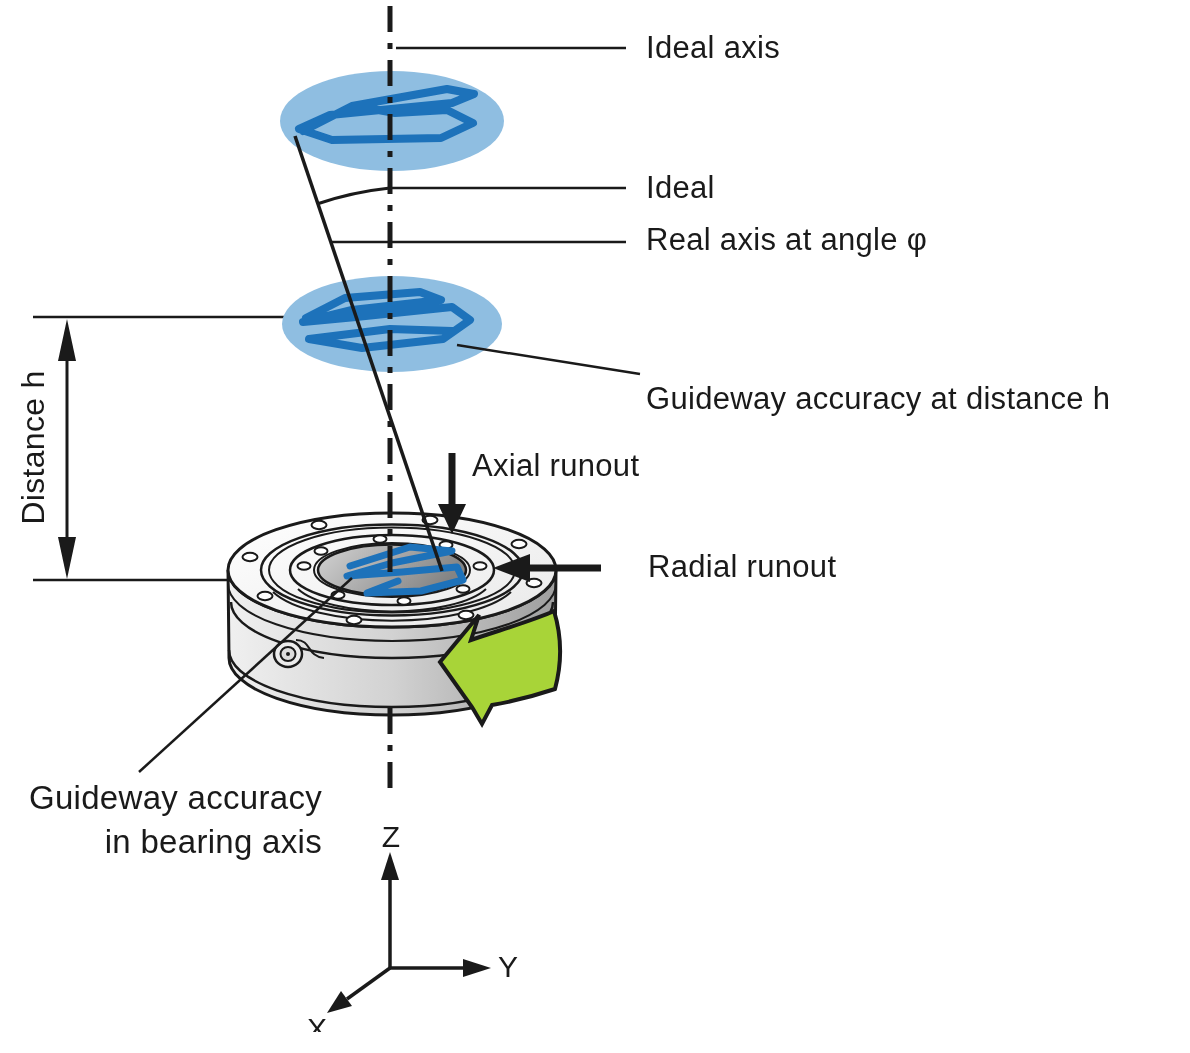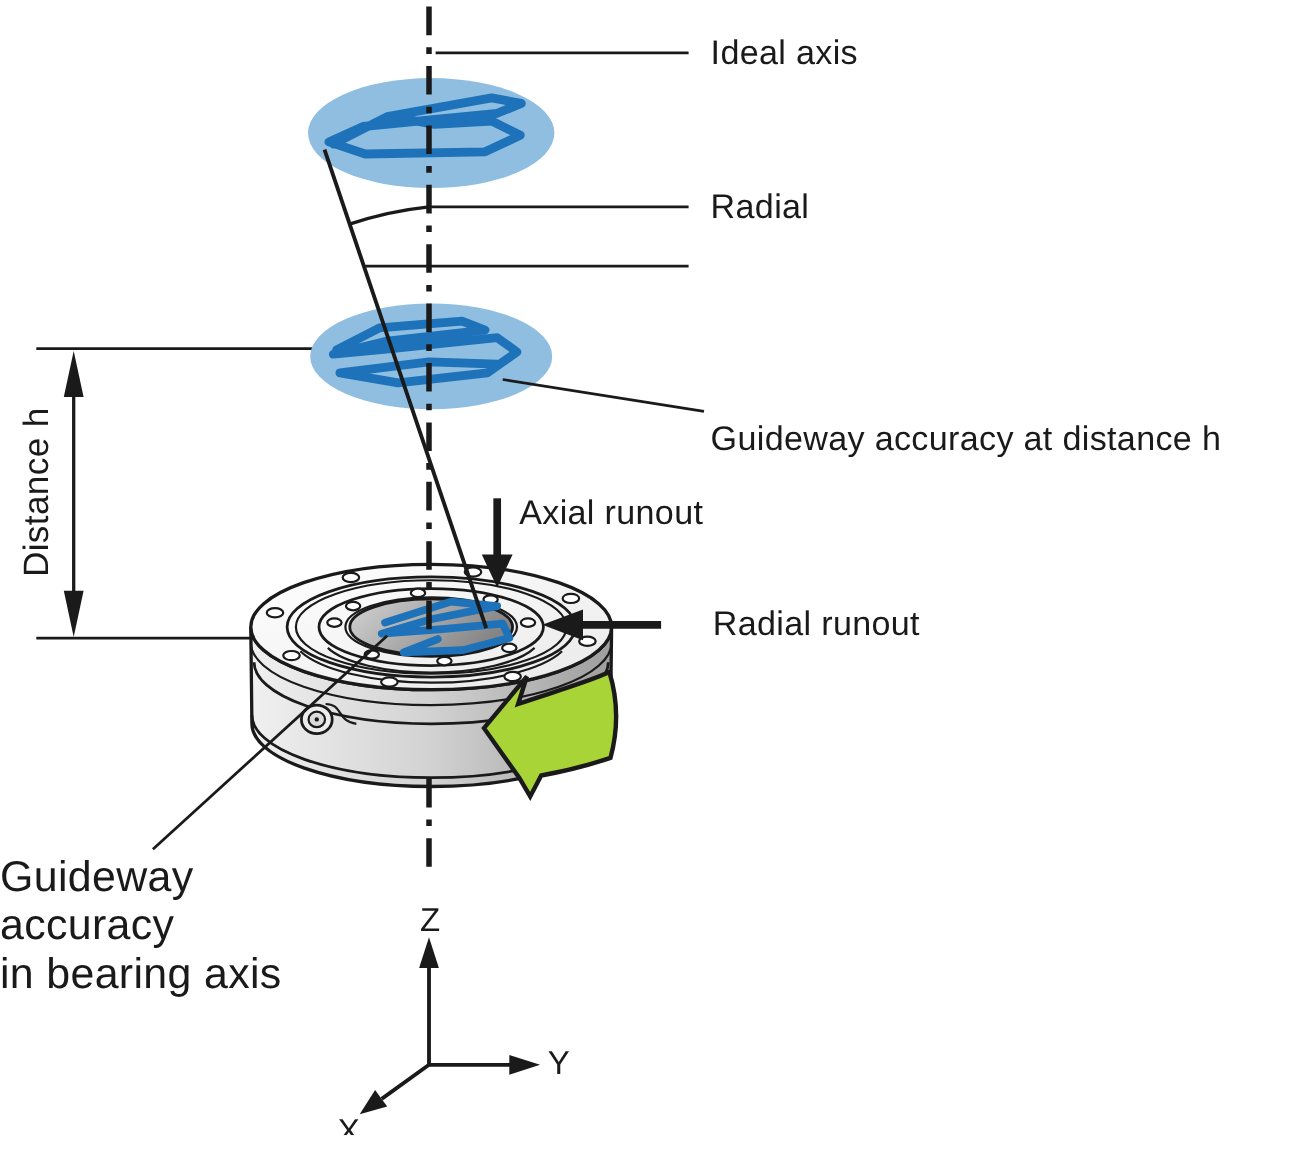--- a/index.html
+++ b/index.html
@@ -1,20 +1,20 @@
 <!DOCTYPE html>
 <html style="--line: #1a1a1a; --disc-fill: #8fbee1; --scribble: #1d72ba; --rotation-arrow: #a8d438; --body-light: #f0f0f0; --body-dark: #9e9e9e;"><head>
 <meta charset="utf-8">
 <style>
   html,body{margin:0;padding:0;background:#fff;}
   .stage{position:relative;width:1190px;height:1032px;background:#fff;overflow:hidden;
          font-family:"Liberation Sans", sans-serif;color:#1a1a1a;}
   svg{position:absolute;left:0;top:0;}
   .label{position:absolute;font-size:31px;letter-spacing:.3px;line-height:38px;white-space:nowrap;color:var(--line,#1a1a1a);}
-  .label2{position:absolute;font-size:39px;letter-spacing:.3px;line-height:44px;color:var(--line,#1a1a1a);}
+  .label2{position:absolute;font-size:33px;letter-spacing:.3px;line-height:44px;text-align:right;color:var(--line,#1a1a1a);}
   .rot{position:absolute;width:180px;text-align:center;transform:rotate(-90deg);font-size:32px;letter-spacing:.3px;color:var(--line,#1a1a1a);}
   .axis-letter{position:absolute;font-size:30px;width:44px;text-align:center;color:var(--line,#1a1a1a);}
   
   .ln{stroke:var(--line,#1a1a1a);fill:none;}
   .blk{fill:var(--line,#1a1a1a);stroke:none;}
   .disc{fill:var(--disc-fill,#8fbee1);stroke:none;}
   .scrib{stroke:var(--scribble,#1d72ba);fill:none;stroke-linejoin:round;stroke-linecap:round;}
   .green{fill:var(--rotation-arrow,#a8d438);stroke:var(--line,#1a1a1a);stroke-width:4;stroke-linejoin:miter;}
   .s-light{stop-color:var(--body-light,#f0f0f0);}
   .s-mid{stop-color:#d2d2d2;}
@@ -142,21 +142,22 @@
       <line class="ln" x1="390" y1="968" x2="390" y2="876" stroke-width="3.5"></line>
       <polygon class="blk" points="390,852 381,880 399,880"></polygon>
       <line class="ln" x1="390" y1="968" x2="465" y2="968" stroke-width="3.5"></line>
       <polygon class="blk" points="491,968 463,959 463,977"></polygon>
       <line class="ln" x1="390" y1="968" x2="347" y2="999" stroke-width="3.5"></line>
       <polygon class="blk" points="327,1013 341,991 352,1006"></polygon>
     </g>
   </svg>
 
   <div class="label" style="left:646px;top:29px">Ideal axis</div>
-  <div class="label" style="left:646px;top:169px">Radial</div>
+  <div class="label" style="left:646px;top:169px">Ideal</div>
+  <div class="label" style="left:646px;top:221px">Real axis at angle φ</div>
   <div class="label" style="left:646px;top:380px">Guideway accuracy at distance h</div>
   <div class="label" style="left:472px;top:447px">Axial runout</div>
   <div class="label" style="left:648px;top:548px">Radial runout</div>
   <div class="label2" style="right:868px;top:776px">
     <div>Guideway accuracy</div>
     <div>in bearing axis</div>
   </div>
   <div class="rot" style="left:-57px;top:429px">Distance h</div>
   <div class="axis-letter" style="left:369px;top:820px">Z</div>
   <div class="axis-letter" style="left:486px;top:950px">Y</div>

